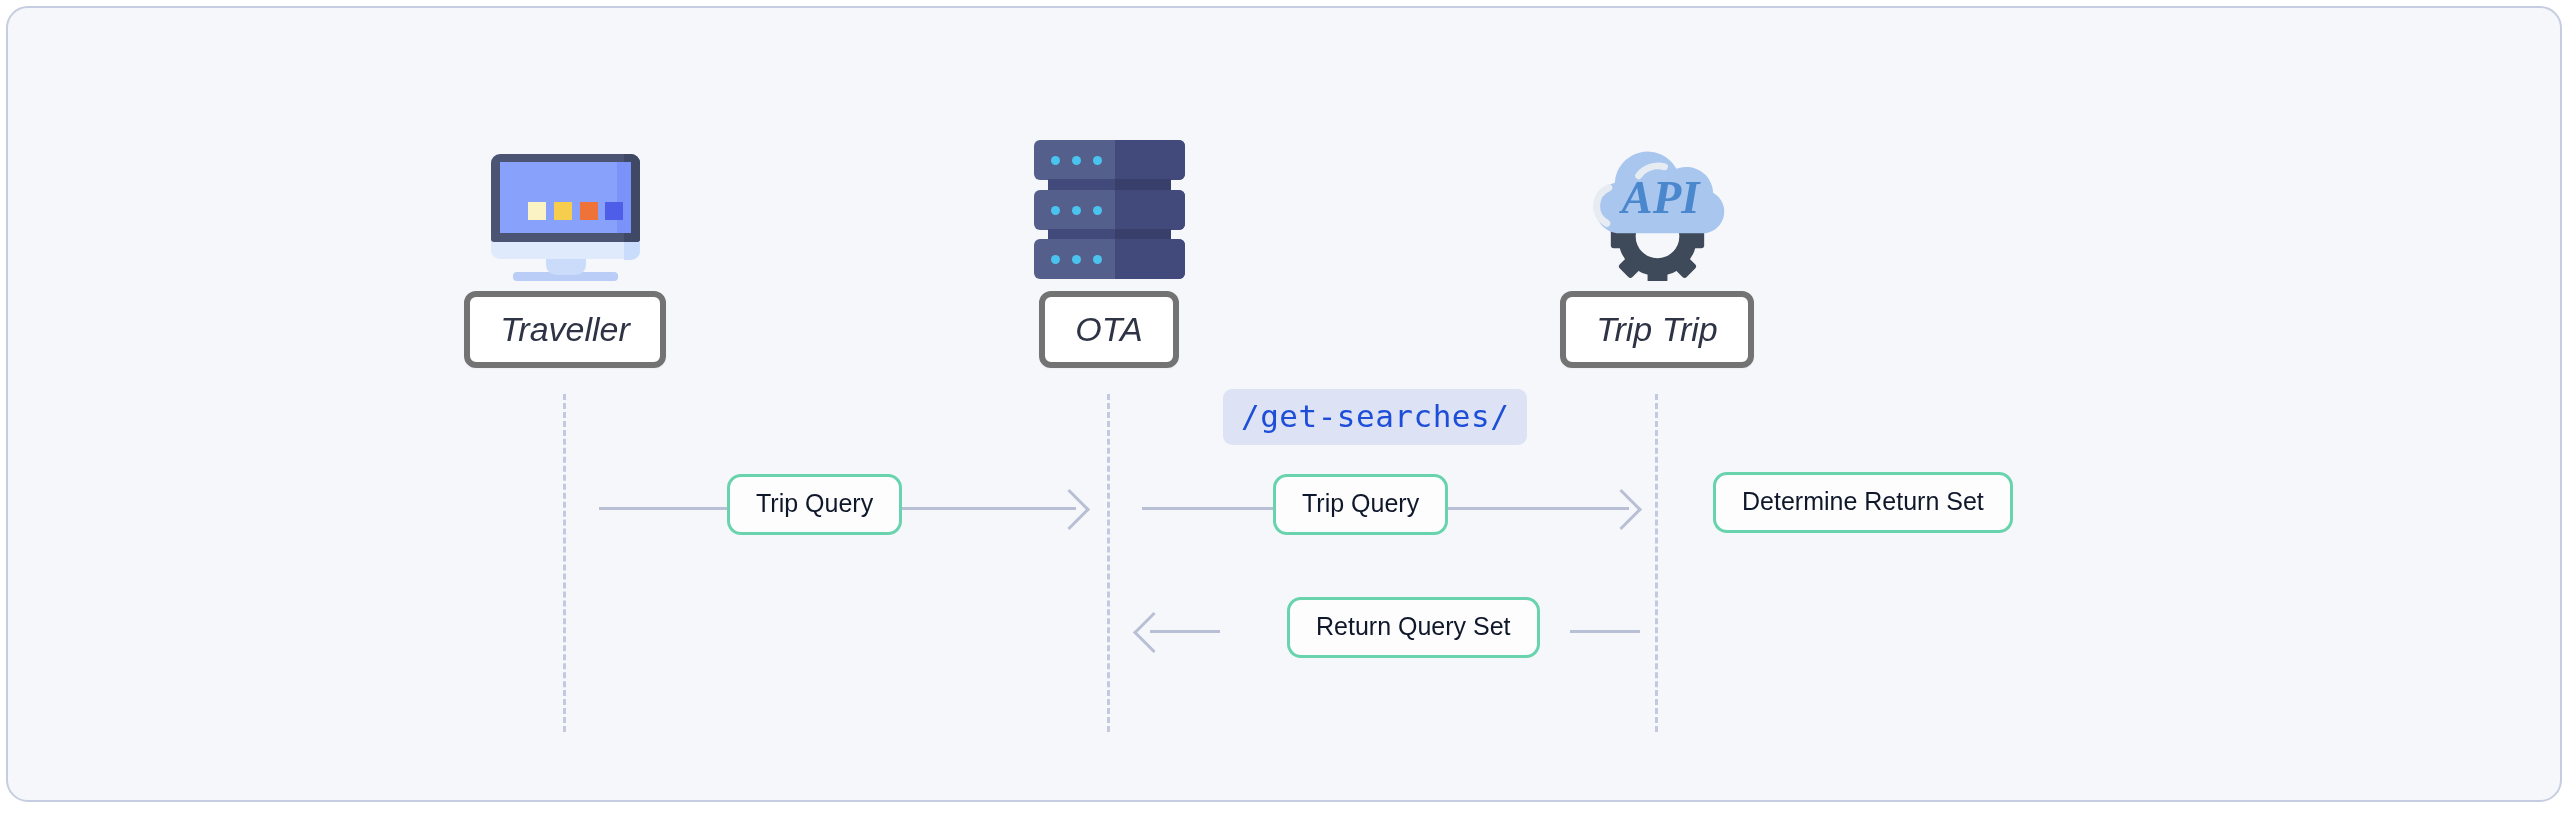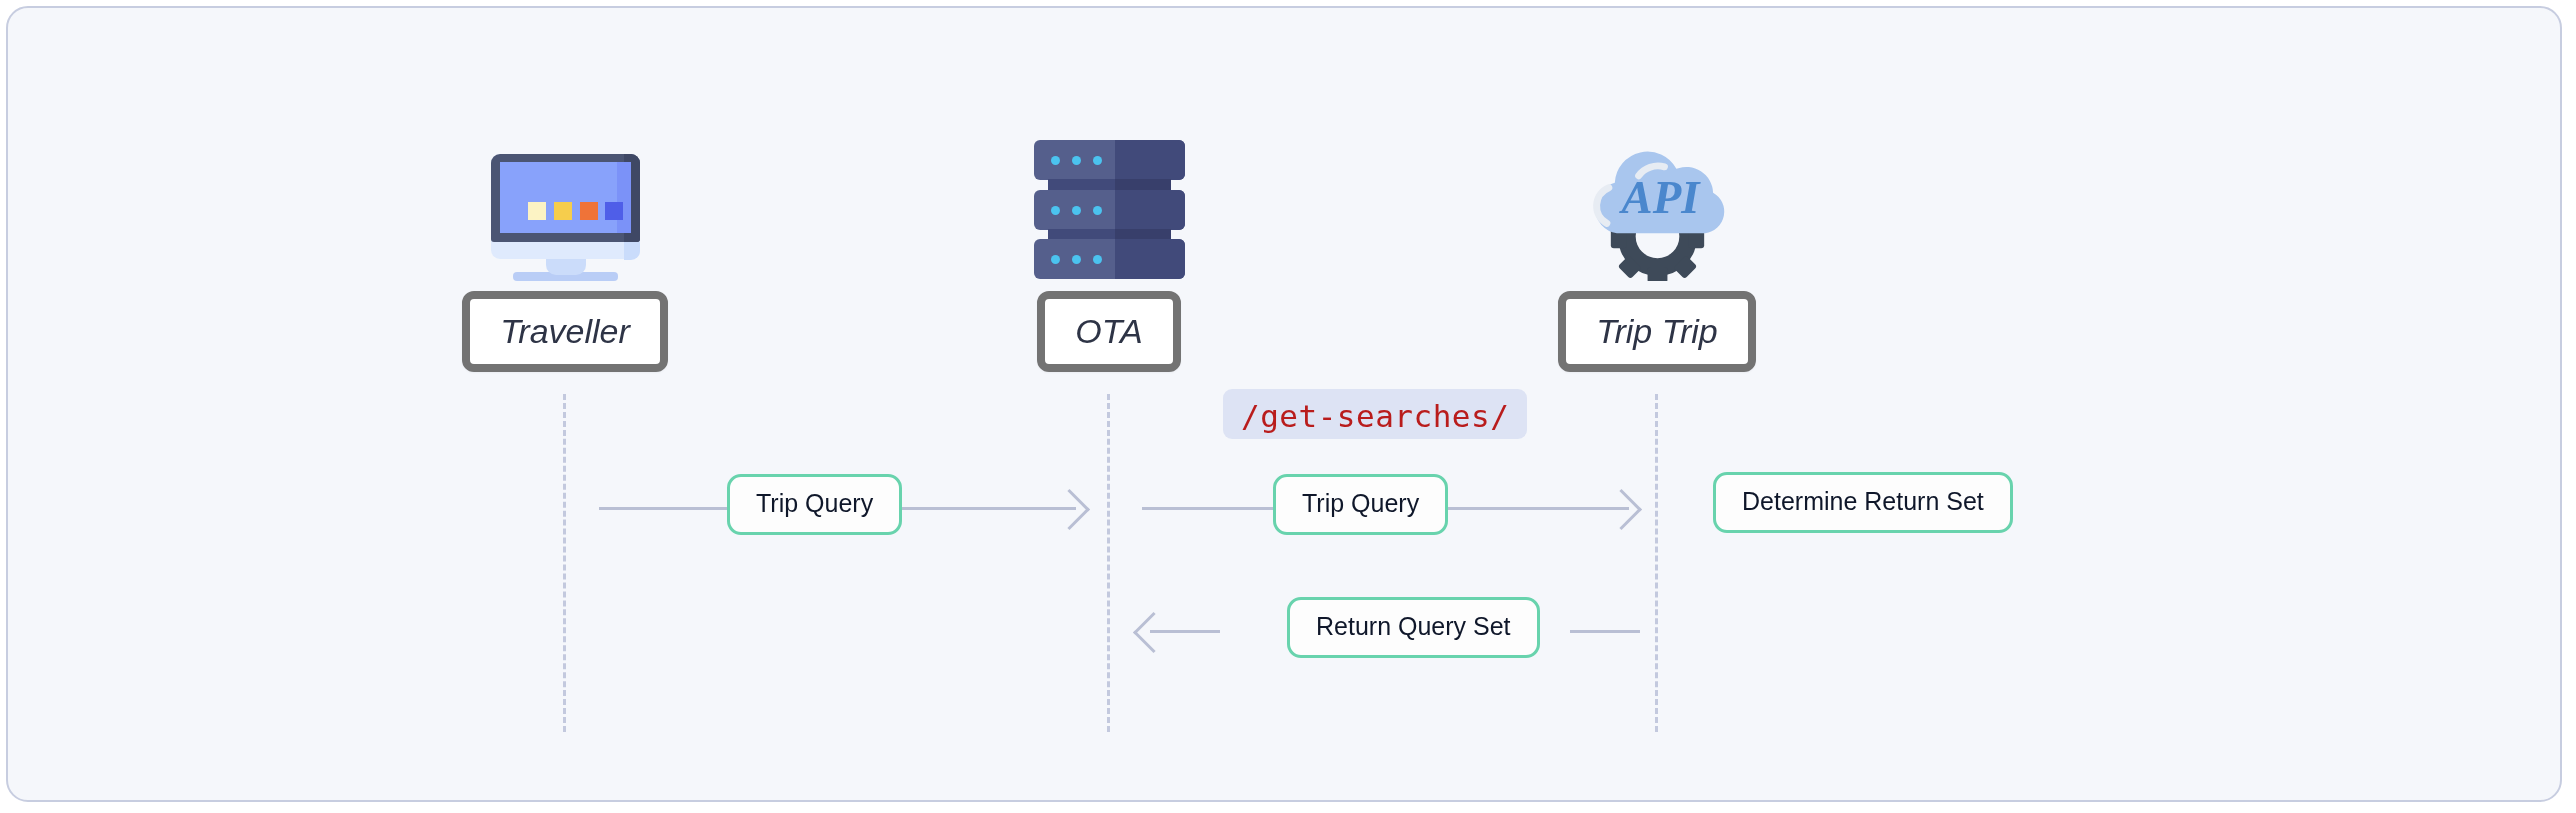--- a/index.html
+++ b/index.html
@@ -56,40 +56,40 @@
   }
   .actor-icon {
     height: 189px;
     display: flex;
     align-items: flex-end;
     justify-content: center;
   }
   .actor-label {
     margin-top: 10px;
     background: #ffffff;
-    border: 8px solid #737373;
+    border: 6px solid #737373;
     border-radius: 12px;
     padding: 13px 30px;
     font-size: 34px;
     line-height: 1.15;
     color: #2e3446;
     white-space: nowrap;
     box-shadow: 0 1px 2px rgba(60,70,100,.05);
   }
 
   
   .endpoint-badge {
     position: absolute;
     background: #dde3f4;
     border-radius: 9px;
-    padding: 9px 18px 5px 18px;
+    padding: 9px 18px 11px 18px;
     font-family: "DejaVu Sans Mono", monospace;
     font-size: 31px;
     letter-spacing: 0.5px;
-    color: #b91c1c;
+    color: #1d4ed8;
     white-space: nowrap;
   }
 
   
   .msg-line {
     position: absolute;
     height: 0;
     border-top: 3px solid #b9bfd4;
   }
   .arrow-head {

